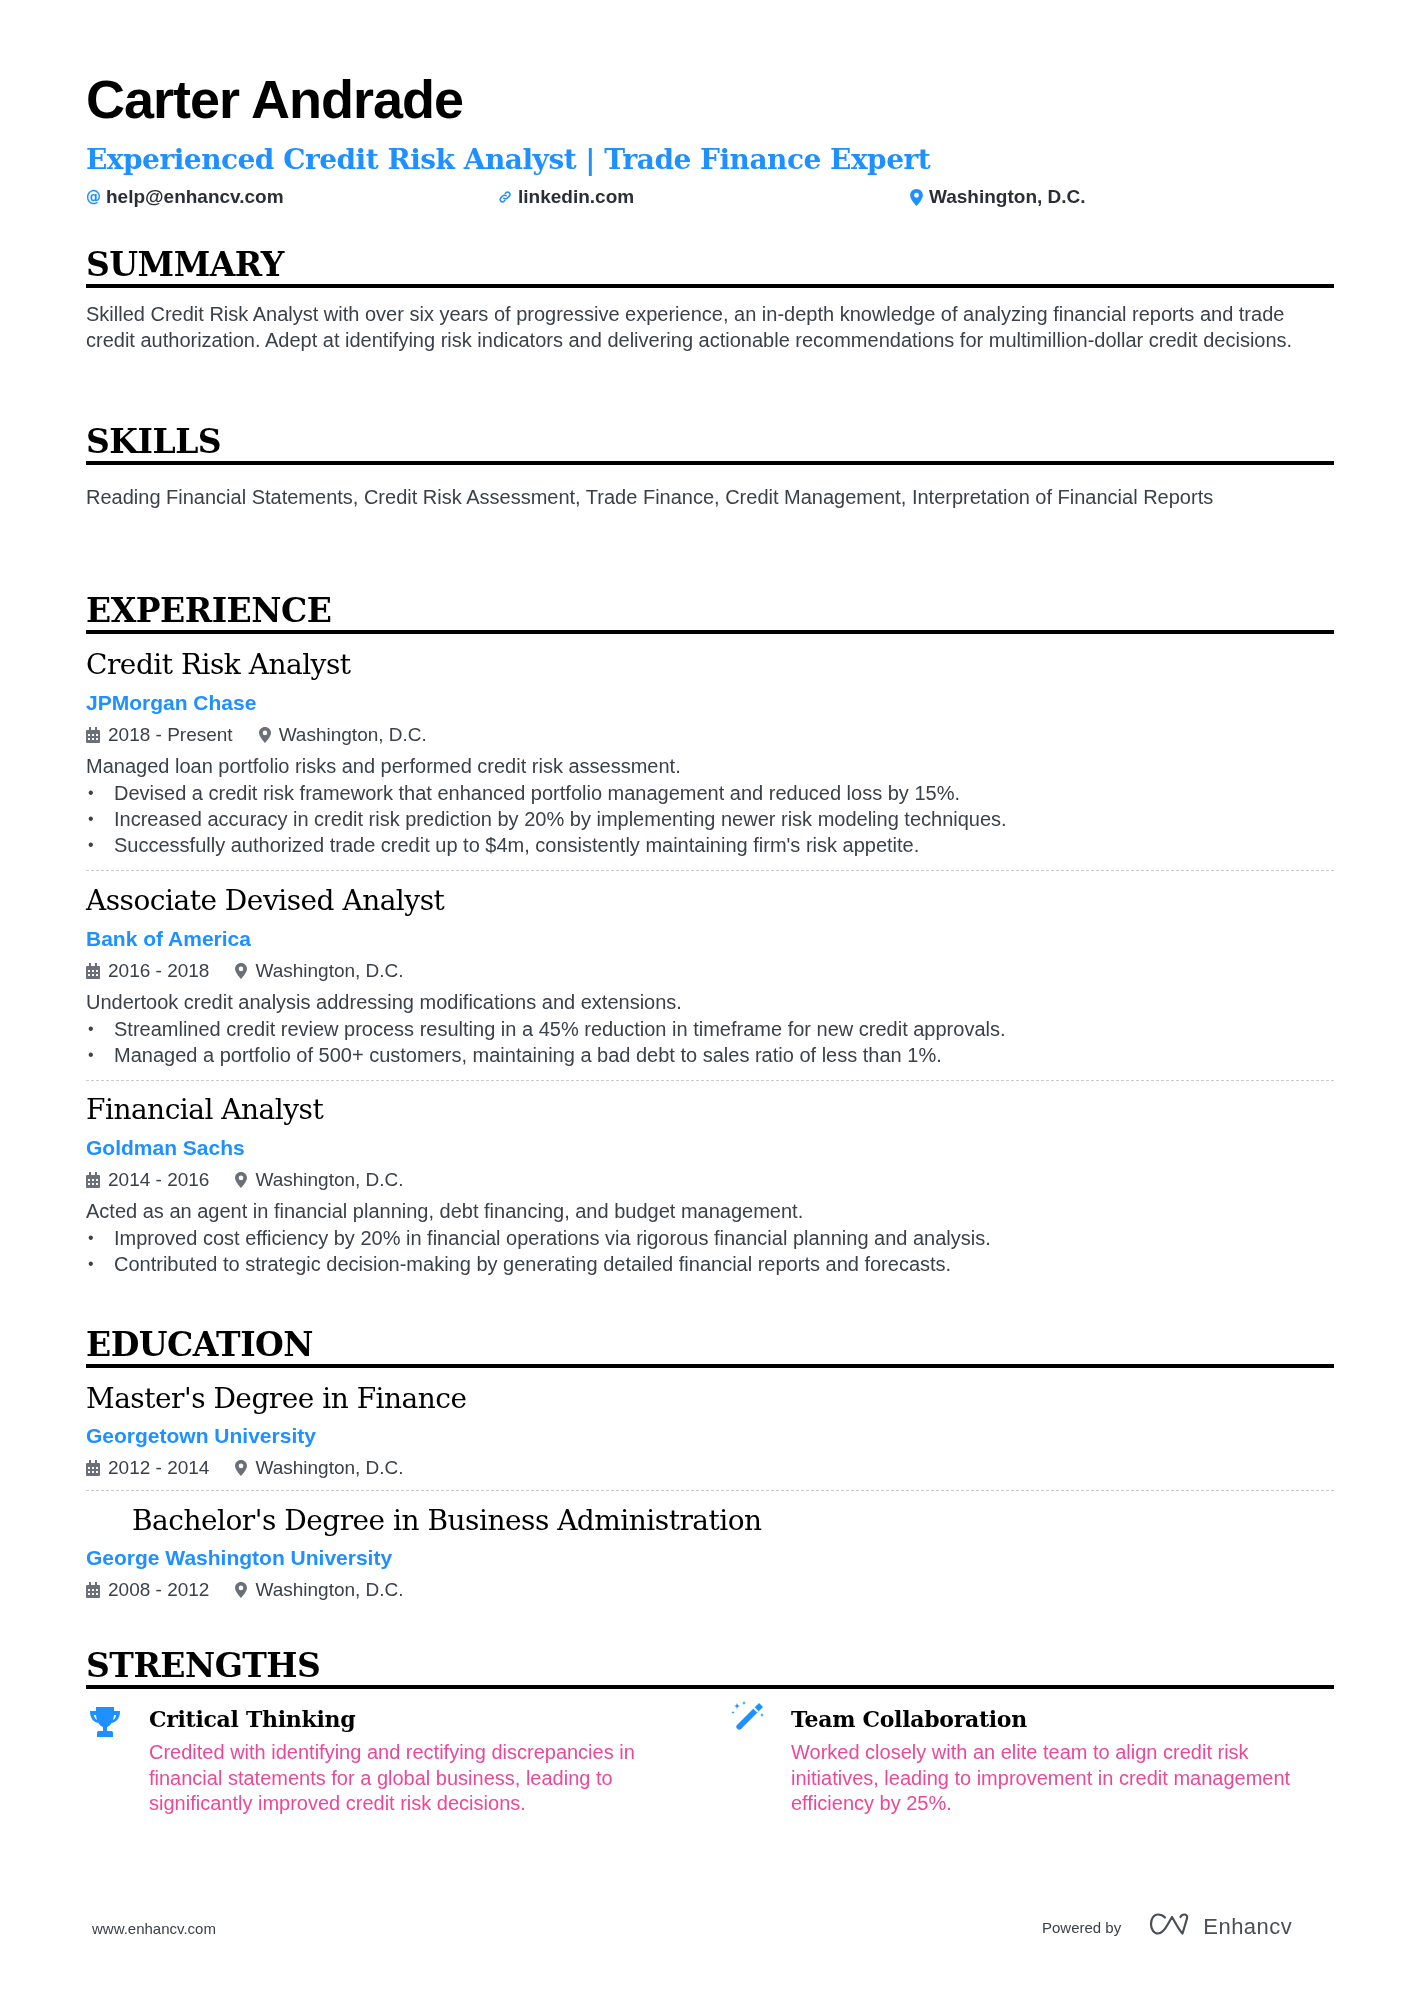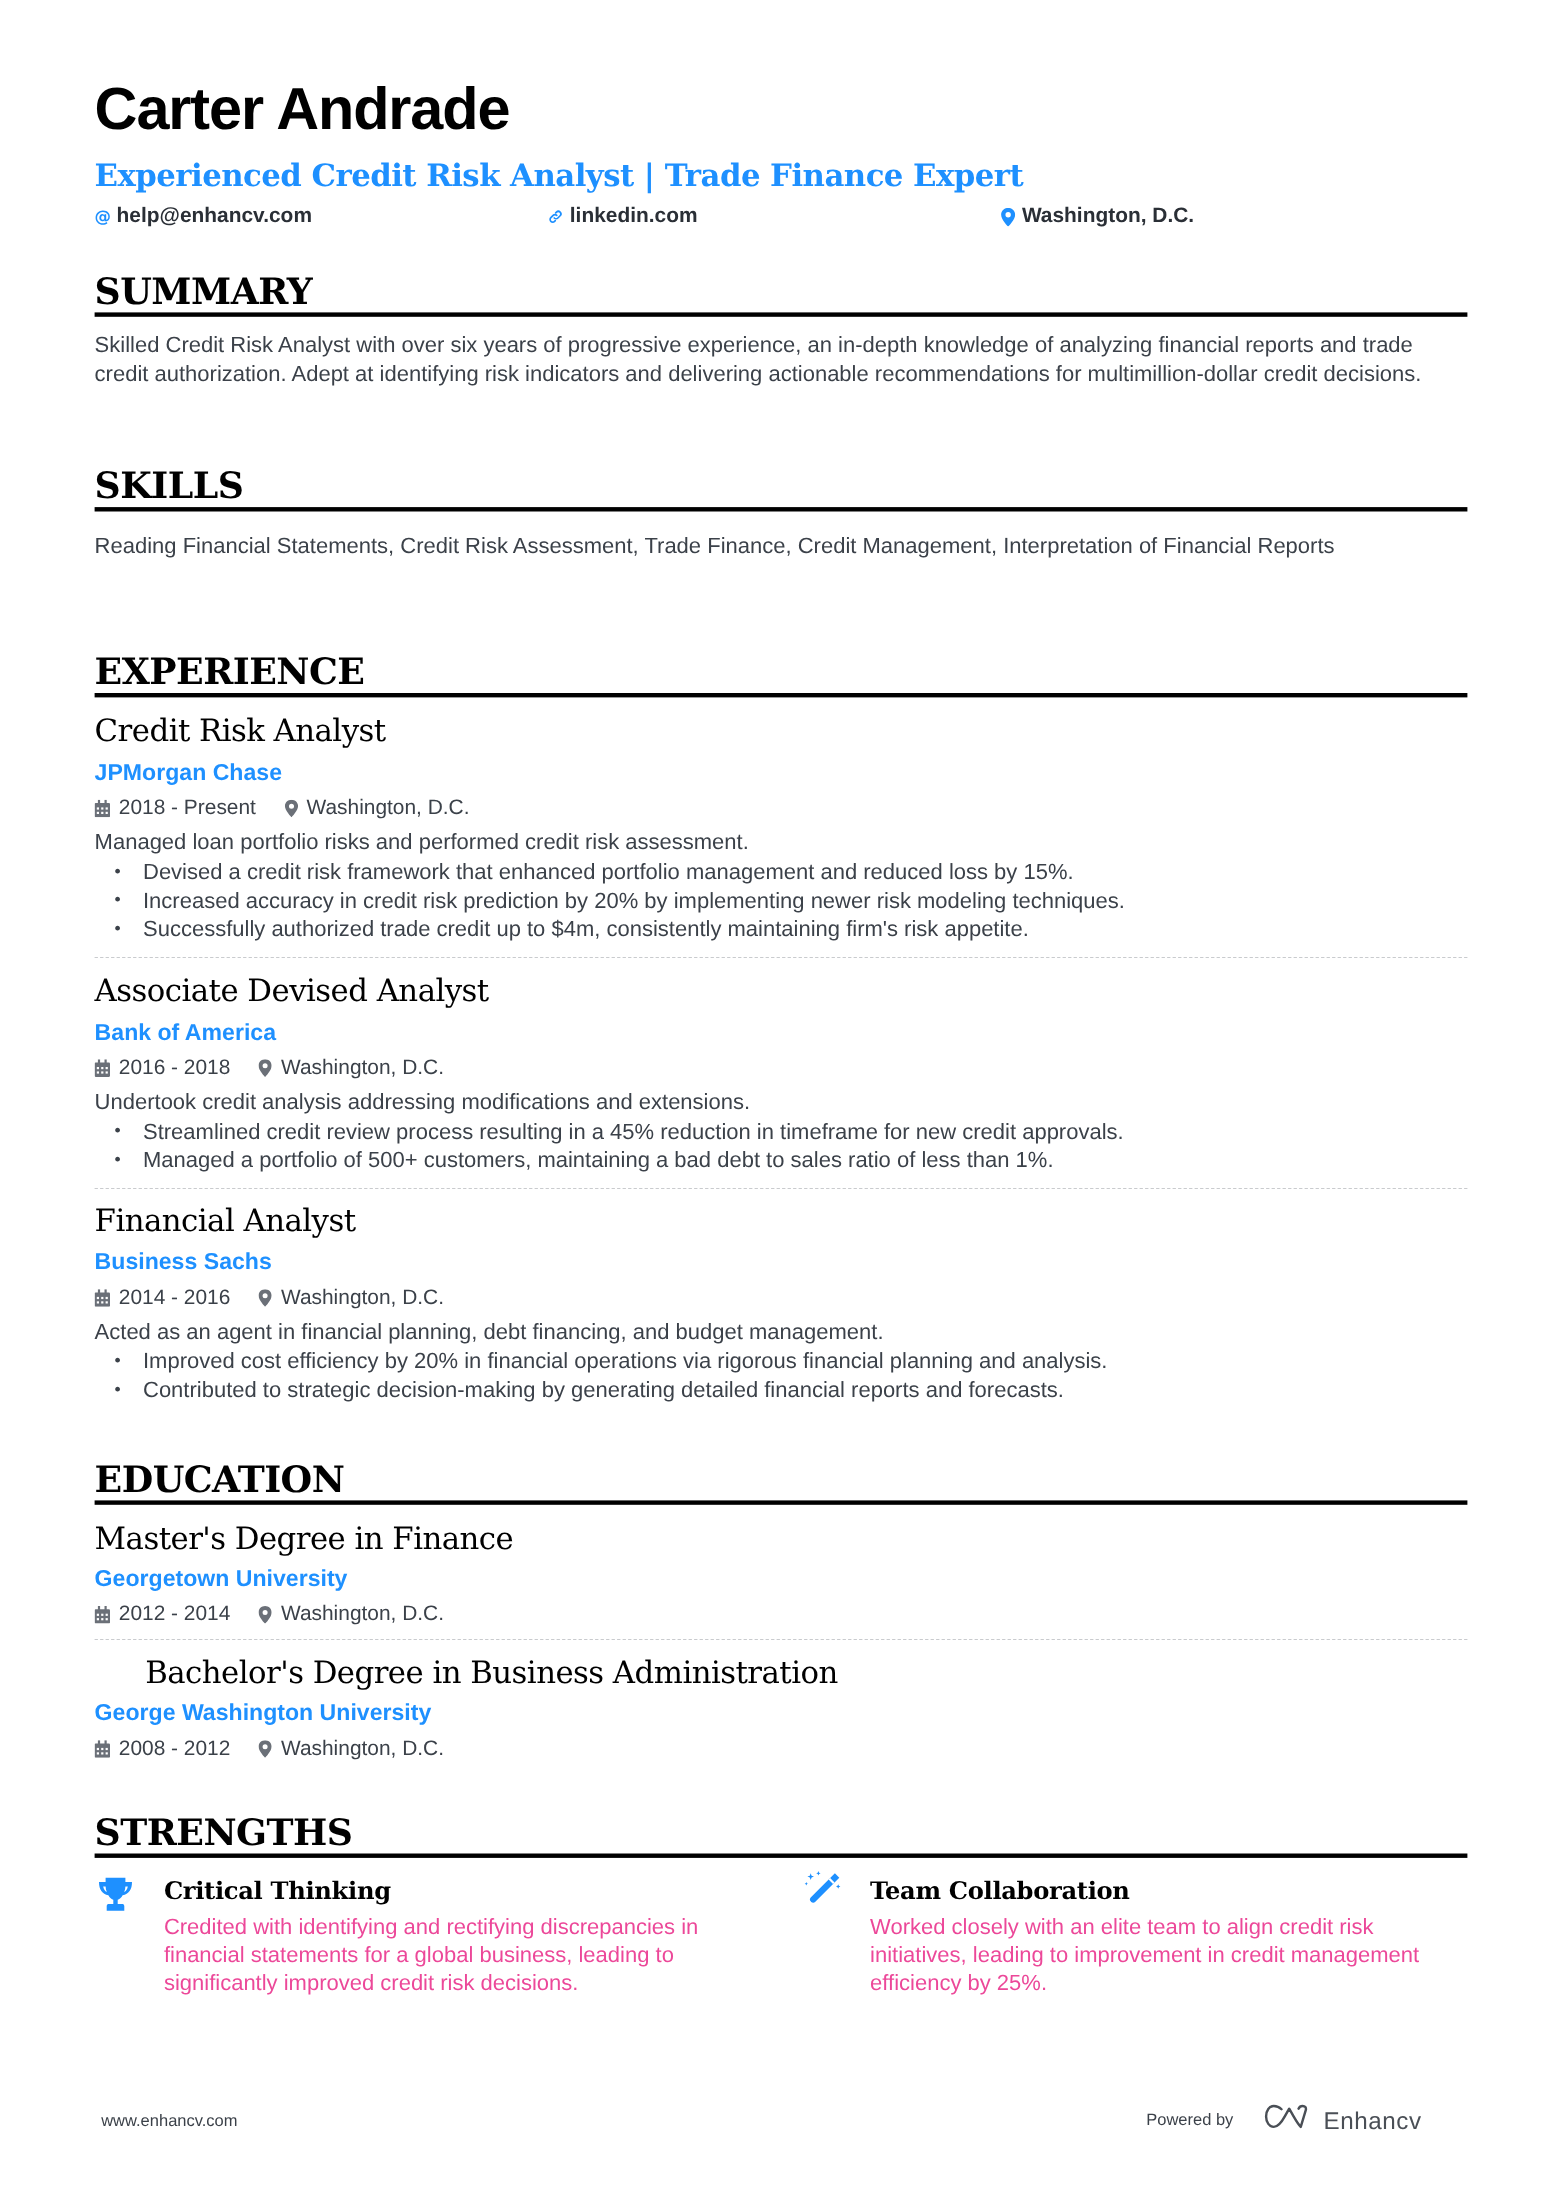--- a/index.html
+++ b/index.html
@@ -15,21 +15,21 @@
   .section-title { position: absolute; left: 0; font-family: "DejaVu Serif", serif; font-weight: bold; font-size: 33px; color: #000; line-height: 1; letter-spacing: -0.5px; }
   .rule { position: absolute; left: 0; width: 1248px; height: 4px; background: #000; }
   .text { position: absolute; left: 0; width: 1248px; font-family: "Liberation Sans", sans-serif; font-size: 20px; color: #3b4149; line-height: 25.6px; }
 
   .job-title { position: absolute; left: 0; font-family: "DejaVu Serif", serif; font-size: 28px; color: #000; line-height: 1; white-space: nowrap; letter-spacing: -0.5px; }
   .company { position: absolute; left: 0; font-family: "Liberation Sans", sans-serif; font-weight: bold; font-size: 21px; color: #1e90ff; line-height: 1; white-space: nowrap; }
   .meta { position: absolute; left: 0; display: flex; align-items: center; font-family: "Liberation Sans", sans-serif; font-size: 19px; color: #3b4149; white-space: nowrap; line-height: 1; }
   .meta .ic { color: #6b7078; display: inline-flex; margin-right: 8px; }
   .meta .gap { width: 26px; }
   .desc { position: absolute; left: 0; font-family: "Liberation Sans", sans-serif; font-size: 20px; color: #3b4149; white-space: nowrap; line-height: 1; }
-  .bullets { position: absolute; left: 16px; margin: 0; padding: 0; list-style: none; }
+  .bullets { position: absolute; left: 0; margin: 0; padding: 0; list-style: none; }
   .bullets li { position: relative; padding-left: 28px; font-family: "Liberation Sans", sans-serif; font-size: 20px; color: #3b4149; line-height: 26px; white-space: nowrap; }
   .bullets li::before { content: "•"; position: absolute; left: 2px; top: 0; color: #3b4149; font-size: 16px; }
   .dashed { position: absolute; left: 0; width: 1248px; height: 0; border-top: 1.5px dashed #c9cbce; }
 
   .strength { position: absolute; width: 600px; }
   .strength .sicon { position: absolute; left: 0; top: 0; color: #1e90ff; }
   .strength .stitle { position: absolute; left: 61px; top: 2px; font-family: "DejaVu Serif", serif; font-weight: bold; font-size: 22px; color: #000; white-space: nowrap; line-height: 1; letter-spacing: -0.3px; }
   .strength .sdesc { position: absolute; left: 61px; top: 34px; width: 540px; font-family: "Liberation Sans", sans-serif; font-size: 20px; color: #ec4899; line-height: 25.6px; }
 
   .footer-left { position: absolute; left: 92px; top: 1920px; font-family: "Liberation Sans", sans-serif; font-size: 15px; color: #3b4149; }
@@ -152,21 +152,21 @@
     <div class="desc" style="top:992px;">Undertook credit analysis addressing modifications and extensions.</div>
     <ul class="bullets" style="top:1016px;">
       <li>Streamlined credit review process resulting in a 45% reduction in timeframe for new credit approvals.</li>
       <li>Managed a portfolio of 500+ customers, maintaining a bad debt to sales ratio of less than 1%.</li>
     </ul>
     <div class="dashed" style="top:1080px;"></div>
   </div>
 
   <div>
     <div class="job-title" style="top:1096px;">Financial Analyst</div>
-    <div class="company" style="top:1137px;">Business Sachs</div>
+    <div class="company" style="top:1137px;">Goldman Sachs</div>
     <div class="meta" style="top:1170px;">
       <span class="ic">
           <svg width="14" height="16" viewBox="0 0 14 16">
             <rect x="0" y="3" width="14" height="13" rx="1" fill="#6b7078"></rect>
             <rect x="3" y="0" width="2" height="4" fill="#6b7078"></rect>
             <rect x="9" y="0" width="2" height="4" fill="#6b7078"></rect>
             <g fill="#fff">
               <rect x="2" y="7" width="2" height="2"></rect>
               <rect x="6" y="7" width="2" height="2"></rect>
               <rect x="10" y="7" width="2" height="2"></rect>

